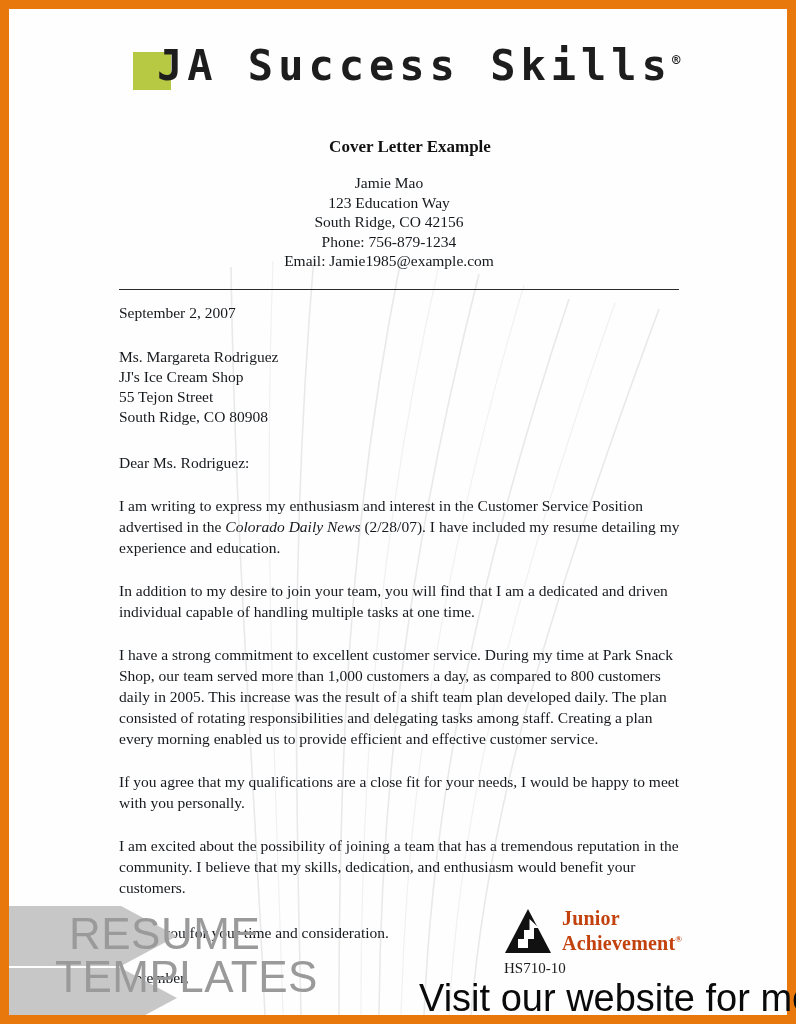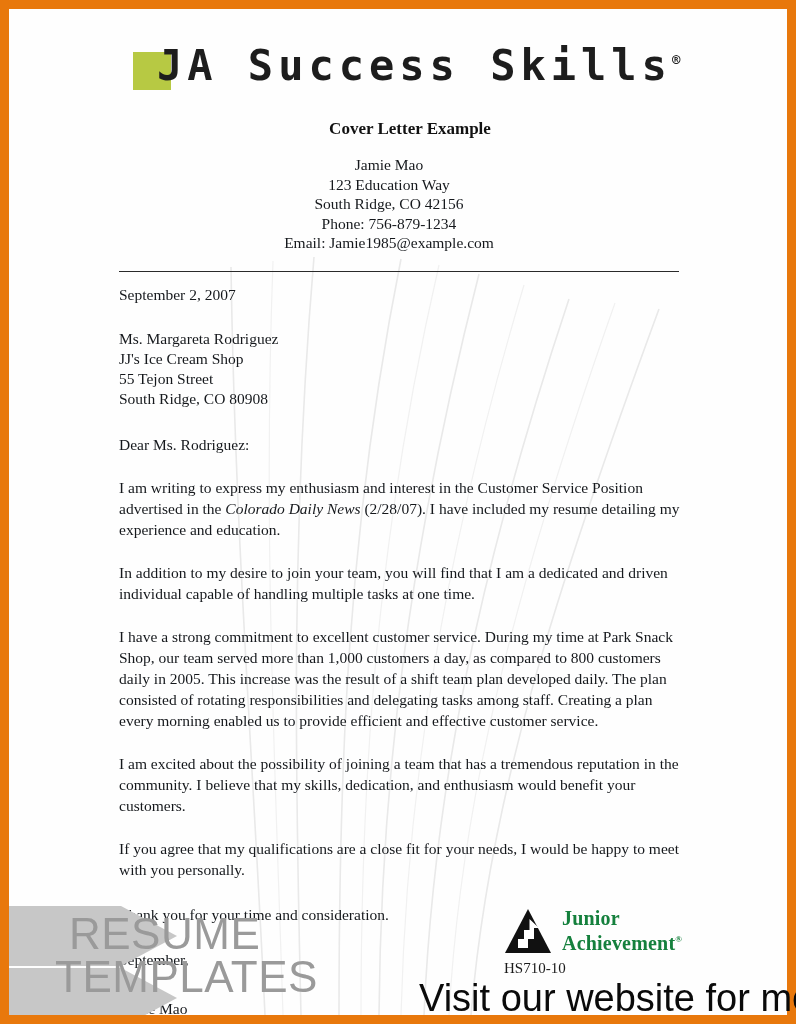--- a/index.html
+++ b/index.html
@@ -80,21 +80,21 @@
     letter-spacing: 0;
   }
 
   
   .doc-title {
     text-align: center;
     font-family: "Liberation Serif", serif;
     font-weight: bold;
     font-size: 17px;
     color: #111;
-    margin-top: 6px;
+    margin-top: 24px;
     padding-right: 18px;
     padding-left: 42px;
   }
 
   
   .sender {
     text-align: center;
     margin-top: 16px;
     padding-right: 18px;
     font-size: 15.5px;
@@ -139,21 +139,21 @@
     display: flex;
     align-items: center;
   }
   .ja-mark { width: 48px; height: 46px; flex: none; }
   .ja-words {
     margin-left: 10px;
     font-family: "Liberation Serif", serif;
     font-weight: bold;
     font-size: 20px;
     line-height: 21px;
-    color: #15803d;
+    color: #c2410c;
     letter-spacing: 0.2px;
   }
   .ja-words .reg {
     font-size: 9px;
     vertical-align: super;
   }
   .ja-code {
     margin-top: 6px;
     font-family: "Liberation Serif", serif;
     font-size: 15px;
@@ -255,22 +255,22 @@
           <div>55 Tejon Street</div>
           <div>South Ridge, CO 80908</div>
         </div>
 
         <div class="salutation">Dear Ms. Rodriguez:</div>
 
         <div class="para"><span>I am writing to express my enthusiasm and interest in the Customer Service Position advertised in the </span><em>Colorado Daily News</em><span> (2/28/07). I have included my resume detailing my experience and education.</span></div>
 
         <div class="para">In addition to my desire to join your team, you will find that I am a dedicated and driven individual capable of handling multiple tasks at one time.</div>
         <div class="para">I have a strong commitment to excellent customer service. During my time at Park Snack Shop, our team served more than 1,000 customers a day, as compared to 800 customers daily in 2005. This increase was the result of a shift team plan developed daily. The plan consisted of rotating responsibilities and delegating tasks among staff. Creating a plan every morning enabled us to provide efficient and effective customer service.</div>
+        <div class="para">If you agree that my qualifications are a close fit for your needs, I would be happy to meet with you personally.</div>
         <div class="para">I am excited about the possibility of joining a team that has a tremendous reputation in the community. I believe that my skills, dedication, and enthusiasm would benefit your customers.</div>
-        <div class="para">If you agree that my qualifications are a close fit for your needs, I would be happy to meet with you personally.</div>
 
         <div class="closing-thanks">Thank you for your time and consideration.</div>
         <div class="closing-sincerely">September,</div>
         <div class="closing-name">Jamie Mao</div>
       </div>
     </div>
 
     <div class="ja-block">
       <div class="ja-row">
         <svg class="ja-mark" viewBox="0 0 48 46" aria-hidden="true">

